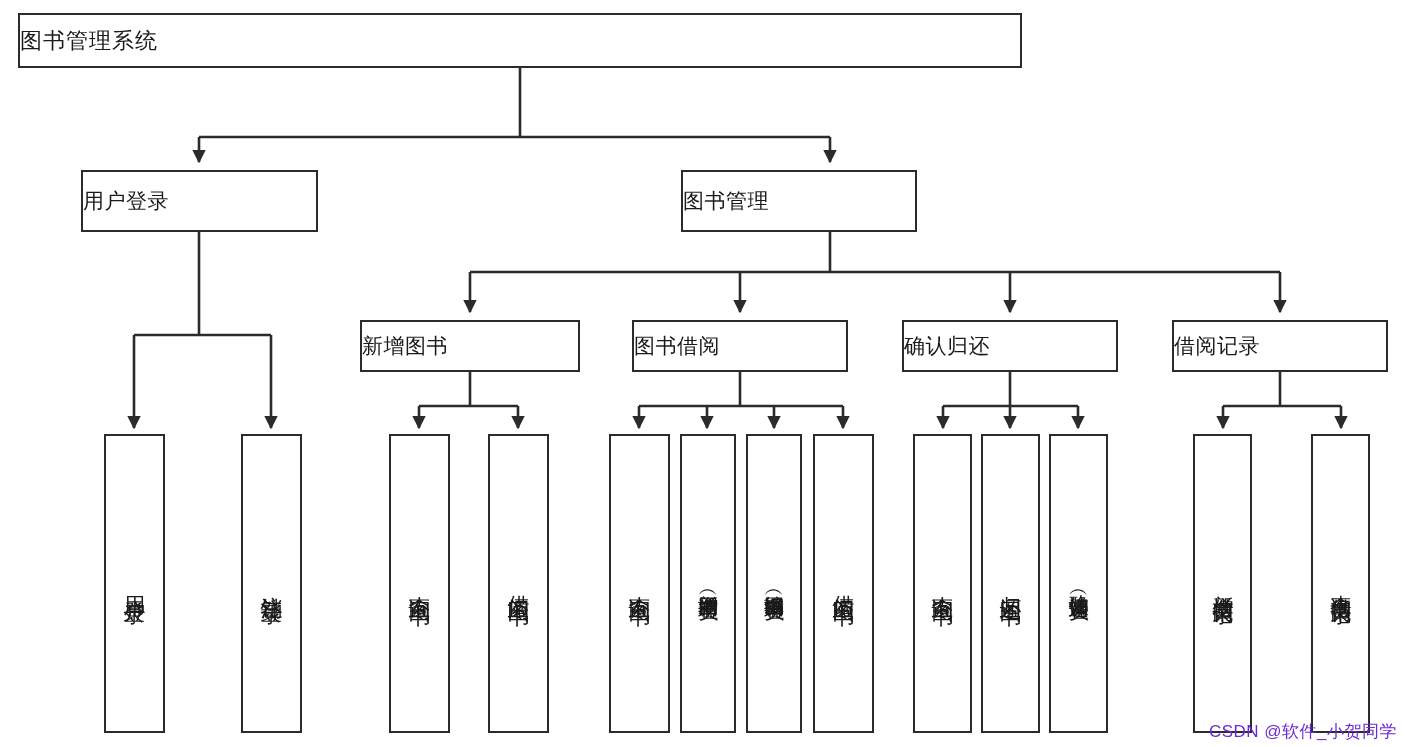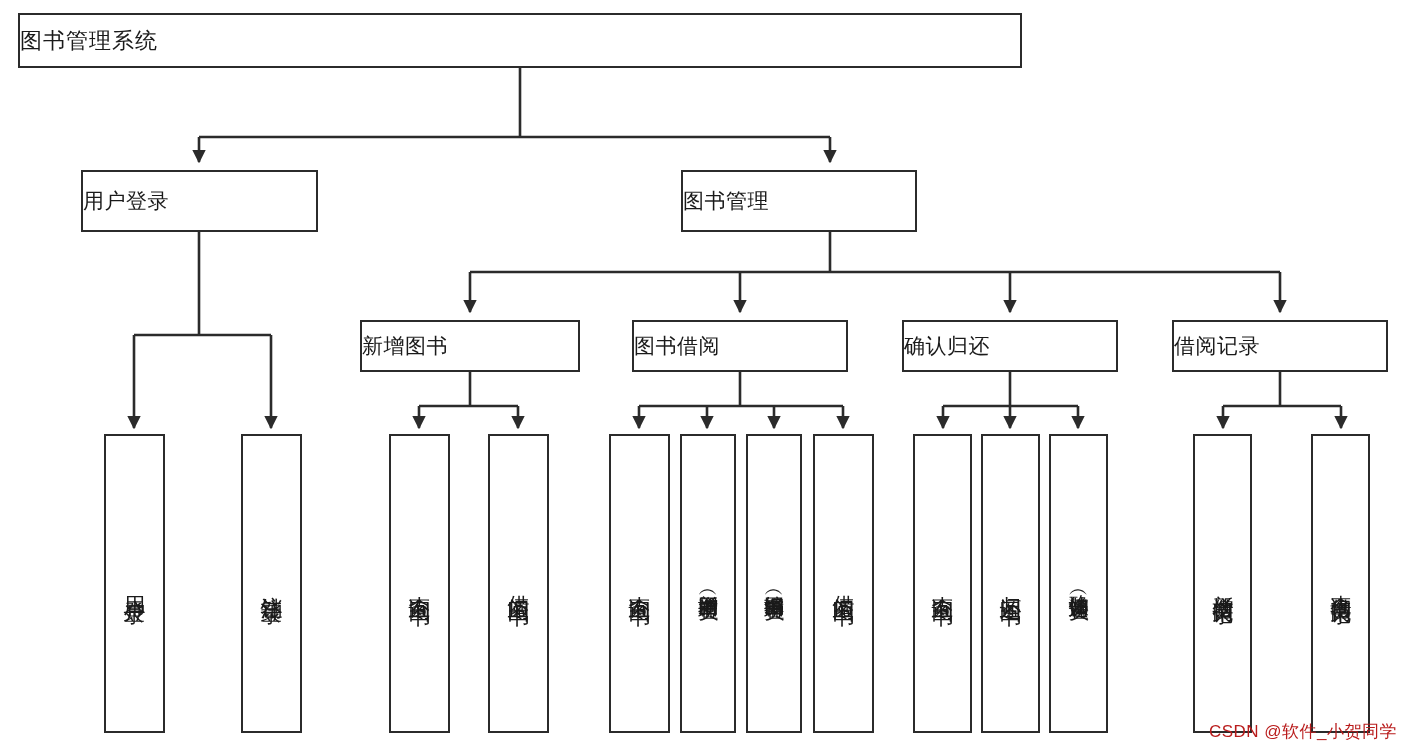--- a/index.html
+++ b/index.html
@@ -60,21 +60,21 @@
     writing-mode: vertical-rl;
     text-orientation: upright;
     display: block;
     max-height: 100%;
   }
   .watermark {
     position: absolute;
     right: 8px;
     bottom: 4px;
     font-size: 17px;
-    color: #b91c1c;
+    color: #6d28d9;
     letter-spacing: 0.5px;
     z-index: 5;
     white-space: nowrap;
     font-family: "Liberation Sans", "DejaVu Sans", sans-serif;
   }
 </style>
 </head>
 <body>
 
 <div id="canvas">

